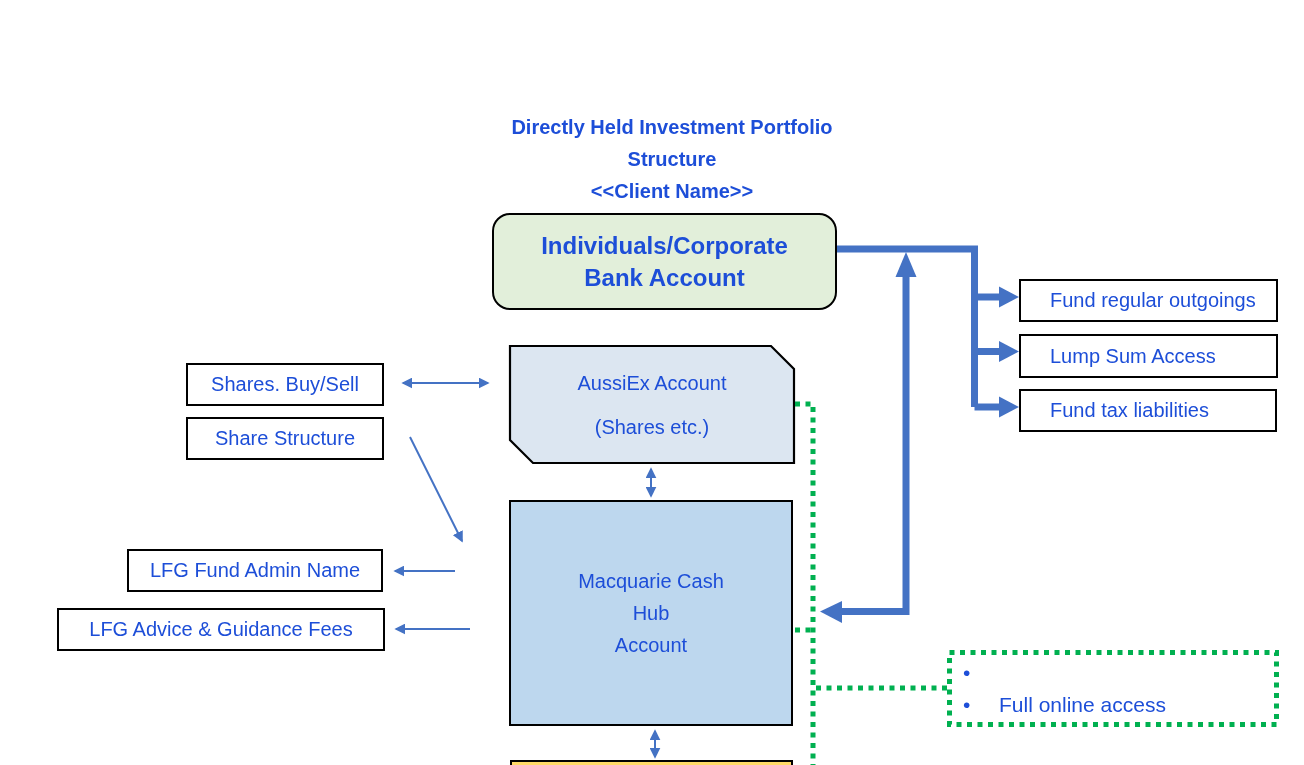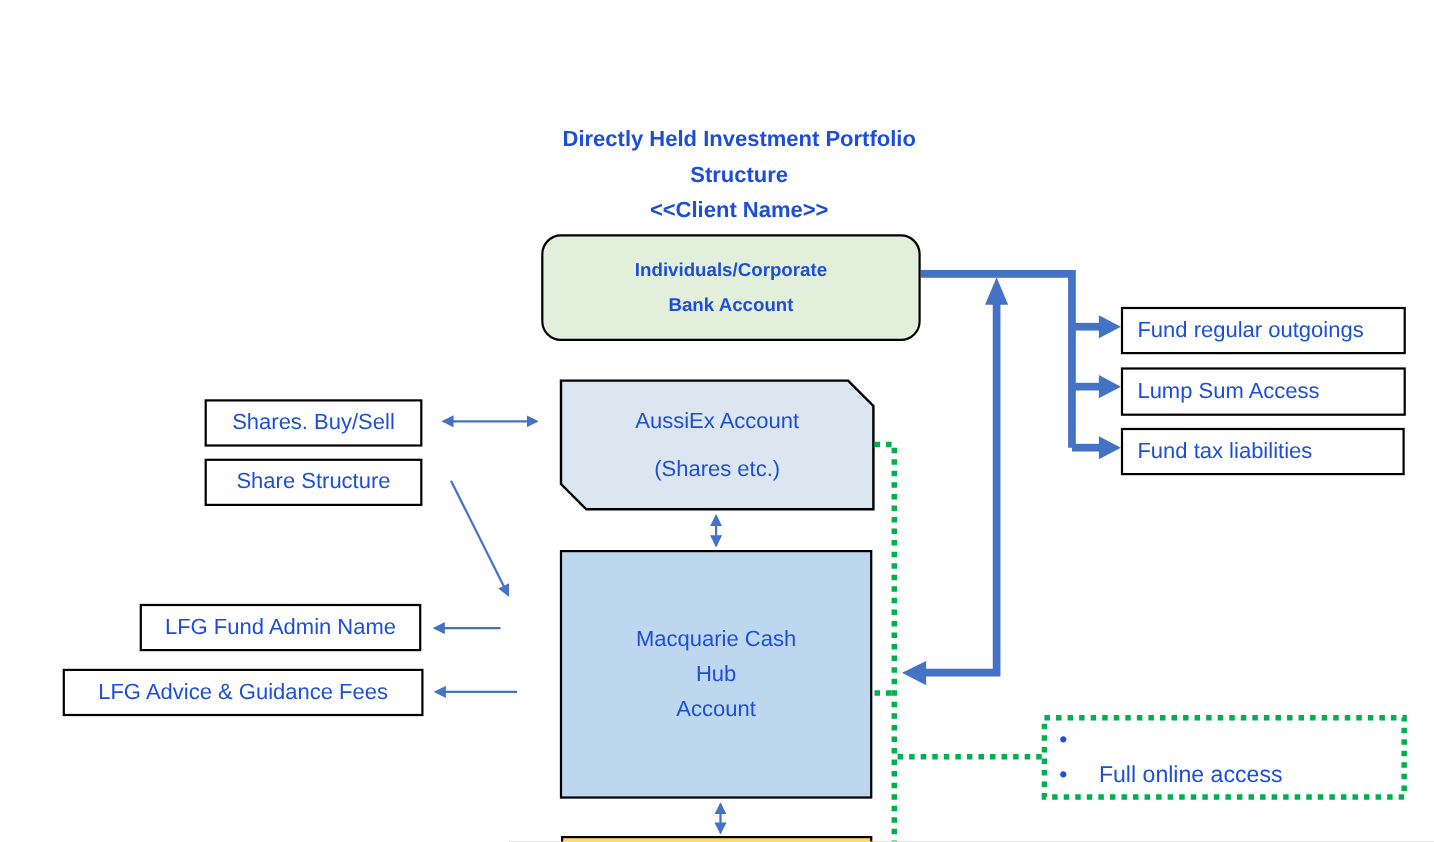--- a/index.html
+++ b/index.html
@@ -22,29 +22,29 @@
   .sline{stroke:var(--accent-blue);stroke-width:2;fill:none;}
   .gline{stroke:var(--dot-green);stroke-width:5;fill:none;stroke-dasharray:5 5.5;}
   .aussiex-shape{fill:var(--aussiex-fill);stroke:var(--line-black);stroke-width:2.2;}
   .thin-arrow-fill{fill:var(--accent-blue);}
 
   .node{position:absolute;z-index:1;box-sizing:border-box;display:flex;flex-direction:column;
         align-items:center;justify-content:center;text-align:center;}
   .title{left:372px;top:111px;width:600px;font-size:20px;font-weight:bold;line-height:32px;}
   .bank{left:492px;top:213px;width:345px;height:97px;background:var(--bank-fill);
         border:2.5px solid var(--line-black);border-radius:18px;
-        font-size:17px;font-weight:bold;line-height:32px;}
+        font-size:24px;font-weight:bold;line-height:32px;}
   .aussiex-text{left:510px;top:346px;width:284px;height:117px;font-size:20px;line-height:32px;gap:12px;}
   .macq{left:509px;top:500px;width:284px;height:226px;background:var(--macquarie-fill);
         border:2.5px solid var(--line-black);font-size:20px;line-height:32px;}
   .gold{left:510px;top:760px;width:283px;height:42px;background:var(--gold-fill);
         border:2.5px solid var(--line-black);}
   .small-box{border:2.3px solid var(--line-black);background:#fff;font-size:20px;
         flex-direction:row;white-space:nowrap;}
-  .right-box{justify-content:flex-start;padding-left:13px;text-align:center;}
+  .right-box{justify-content:flex-start;padding-left:29px;text-align:center;}
   .rep-text{left:958px;top:657px;width:312px;align-items:flex-start;z-index:2;}
   .rep-row{display:flex;font-size:21px;line-height:32px;text-align:left;}
   .rep-row .bullet{width:36px;padding-left:5px;}
 </style>
 </head>
 <body>
 
 <div class="canvas">
 
   <svg class="overlay" width="1304" height="765" viewBox="0 0 1304 765">

